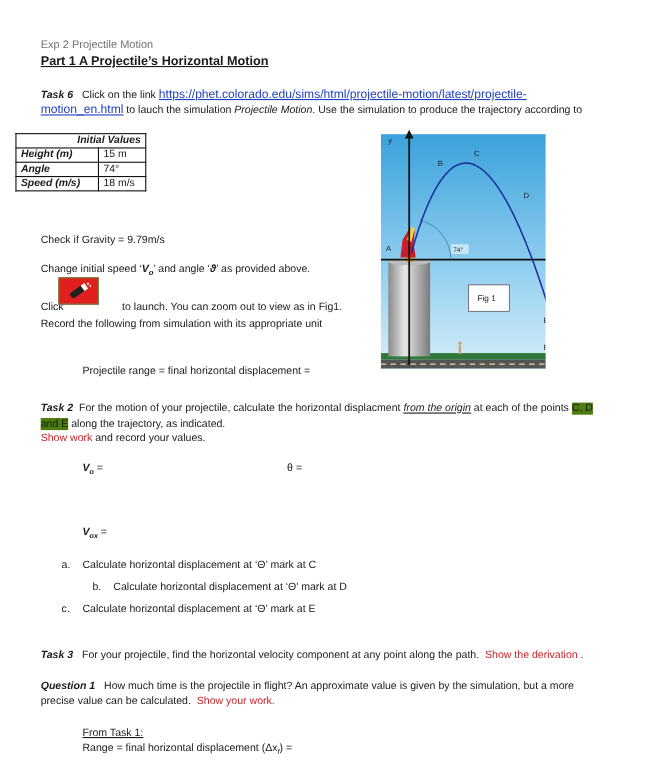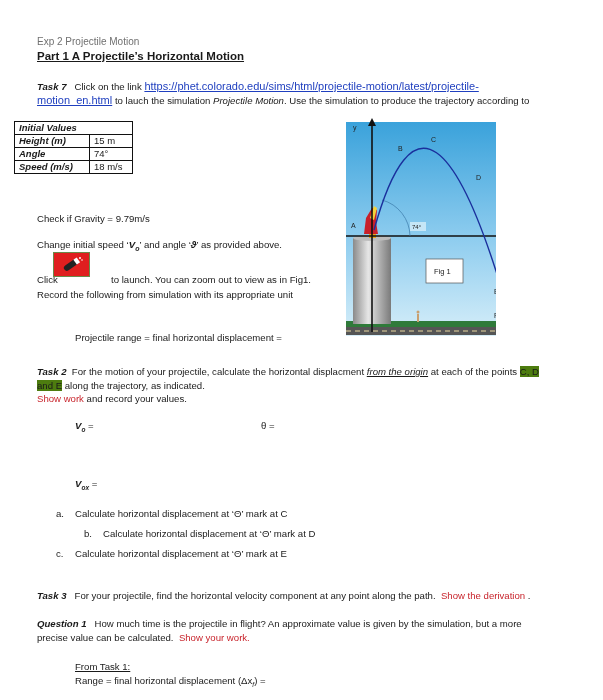--- a/index.html
+++ b/index.html
@@ -14,38 +14,38 @@
   .p { font-size: 9.6px; line-height: 13px; }
   .bi { font-weight: bold; font-style: italic; }
   .link { color: #1f3fbf; text-decoration: underline; font-size: 11px; }
   .red { color: #c8242c; }
   .hl { background: #4d7c0f; }
   .uline-i { font-style: italic; text-decoration: underline; }
   .under { text-decoration: underline; }
 
   table.iv { position: absolute; left: 14px; top: 121px; border-collapse: collapse; font-size: 9.5px; }
   table.iv td, table.iv th { border: 1.5px solid #111; padding: 0 4px; height: 12px; line-height: 12px; }
-  table.iv th { font-style: italic; font-weight: bold; text-align: left; }
+  table.iv th { font-style: italic; font-weight: bold; text-align: right; }
   table.iv td.k { font-style: italic; font-weight: bold; width: 66px; margin-top: 20px; }
   table.iv td.v { width: 34px; }
 
   .figure { position: absolute; left: 346px; top: 118px; width: 150px; height: 218px; overflow: hidden; }
   .launch-btn {
     position: absolute; left: 53px; top: 252px; width: 37px; height: 25px;
     background: #e01f1f; border: 1px solid #6a8a4a; box-sizing: border-box;
   }
 </style>
 </head>
 <body>
 
 <div class="abs sub-head">Exp 2 Projectile Motion</div>
 <div class="abs title">Part 1  A Projectile’s Horizontal Motion</div>
 
 <div class="abs p" style="left:21px; top:80px;">
-  <span class="bi">Task 7</span>&nbsp;&nbsp;
+  <span class="bi">Task 6</span>&nbsp;&nbsp;
   <span>Click on the link</span>
   <a class="link">https://phet.colorado.edu/sims/html/projectile-motion/latest/projectile-</a>
 </div>
 <div class="abs p" style="left:21px; top:94px;">
   <a class="link">motion_en.html</a><span> to lauch the simulation </span><i>Projectile Motion</i><span>.  Use the simulation to produce the trajectory according to</span>
 </div>
 
 <table class="iv">
   <tbody>
       <tr>

